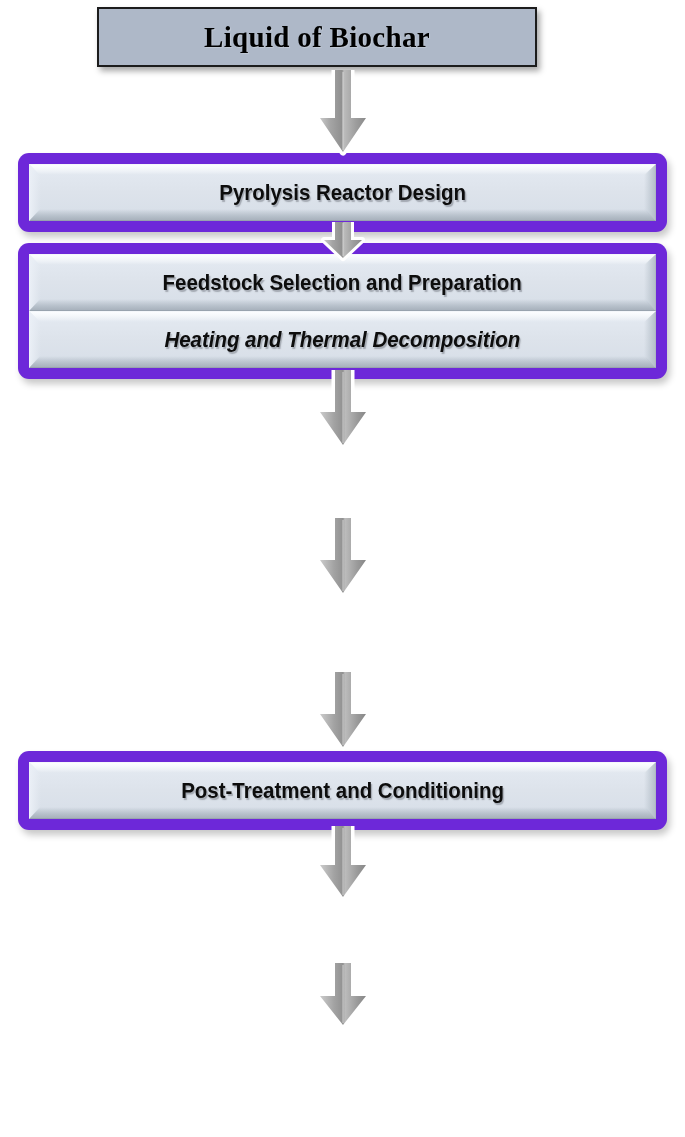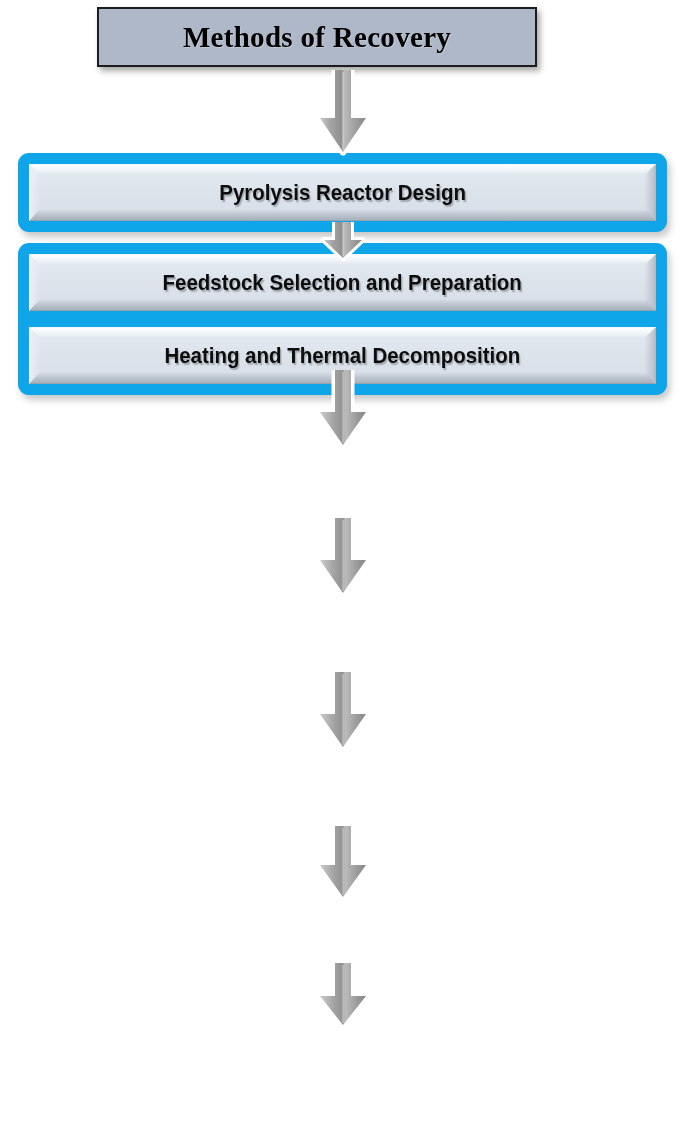--- a/index.html
+++ b/index.html
@@ -44,21 +44,21 @@
     text-shadow: 1px 1px 1px rgba(255,255,255,0.25);
     white-space: nowrap;
   }
 
   
   .group-frame {
     position: absolute;
     left: 18px;
     width: 649px;
     box-sizing: border-box;
-    background: #0ea5e9;
+    background: #6d28d9;
     border-radius: 11px;
     box-shadow: 3px 5px 7px rgba(0,0,0,0.22);
     padding: 11px;
   }
 
   
   .proc-box {
     position: relative;
     width: 100%;
     height: 57px;
@@ -125,21 +125,22 @@
     font-weight: bold;
     font-size: 22px;
     color: #0d0d0d;
     white-space: nowrap;
     text-shadow: 1.5px 1.5px 1.2px rgba(90,95,105,0.45);
     transform: scaleX(0.93);
   }
 
   
   .proc-box + .proc-box {
-    margin-top: 16px;
+    margin-top: 0px;
+    font-style: italic;
   }
 
   
   .arrow {
     position: absolute;
     z-index: 6;
     pointer-events: none;
   }
   .arrow svg { display: block; }
 </style>
@@ -163,21 +164,21 @@
         <stop offset="30%" stop-color="#a3a3a3"></stop>
         <stop offset="50%" stop-color="#919191"></stop>
         <stop offset="54%" stop-color="#bdbdbd"></stop>
         <stop offset="80%" stop-color="#9b9b9b"></stop>
         <stop offset="100%" stop-color="#878787"></stop>
       </linearGradient>
     </defs>
   </svg>
 
   <div class="title-box">
-    <span class="title-text">Methods of Recovery</span>
+    <span class="title-text">Liquid of Biochar</span>
   </div>
 
   <div class="arrow" style="left:316px; top:70px;">
     <svg width="54" height="90" viewBox="0 0 54 90">
       <path d="M19 0 L35 0 L35 48 L50 48 L27 82 L4 48 L19 48 Z" fill="none" stroke="#ffffff" stroke-width="7" stroke-linejoin="round"></path>
       <path d="M19 0 L35 0 L35 48 L50 48 L27 82 L4 48 L19 48 Z" fill="url(#shaftGrad)"></path>
       <path d="M27 2 L27 80" stroke="#ffffff" stroke-width="1" opacity="0.55"></path>
     </svg>
   </div>
 
@@ -229,20 +230,27 @@
 
 
   <div class="arrow" style="left:316px; top:672px;">
     <svg width="54" height="82" viewBox="0 0 54 82">
       <path d="M19 0 L35 0 L35 42 L50 42 L27 75 L4 42 L19 42 Z" fill="none" stroke="#ffffff" stroke-width="7" stroke-linejoin="round"></path>
       <path d="M19 0 L35 0 L35 42 L50 42 L27 75 L4 42 L19 42 Z" fill="url(#headGrad)"></path>
       <path d="M27 2 L27 73" stroke="#ffffff" stroke-width="1" opacity="0.55"></path>
     </svg>
   </div>
 
+  <div class="group-frame" style="top:751px;">
+    <div class="proc-box">
+      <span class="proc-side left"></span>
+      <span class="proc-side right"></span>
+      <span class="proc-label">Post-Treatment and Conditioning</span>
+    </div>
+  </div>
 
   <div class="arrow" style="left:316px; top:826px;">
     <svg width="54" height="78" viewBox="0 0 54 78">
       <path d="M19 0 L35 0 L35 39 L50 39 L27 71 L4 39 L19 39 Z" fill="none" stroke="#ffffff" stroke-width="7" stroke-linejoin="round"></path>
       <path d="M19 0 L35 0 L35 39 L50 39 L27 71 L4 39 L19 39 Z" fill="url(#headGrad)"></path>
       <path d="M27 2 L27 69" stroke="#ffffff" stroke-width="1" opacity="0.55"></path>
     </svg>
   </div>
 
 

